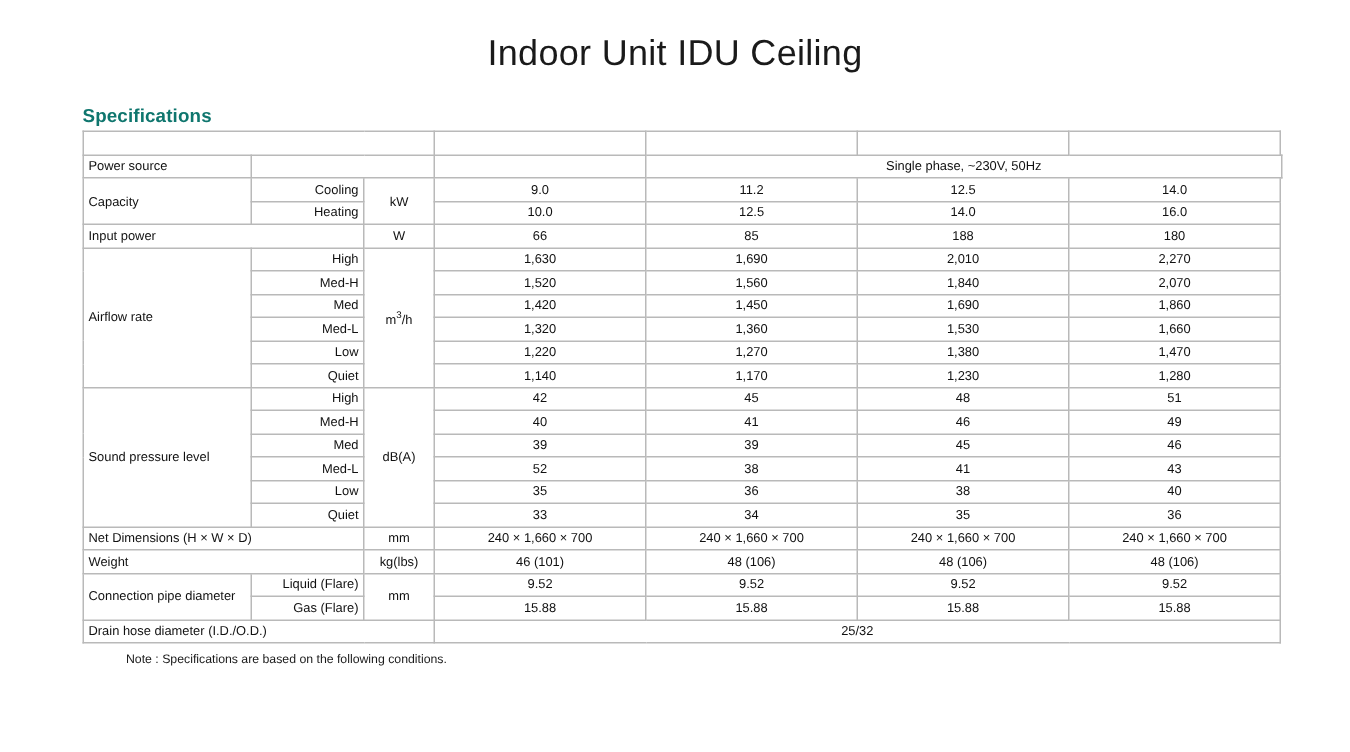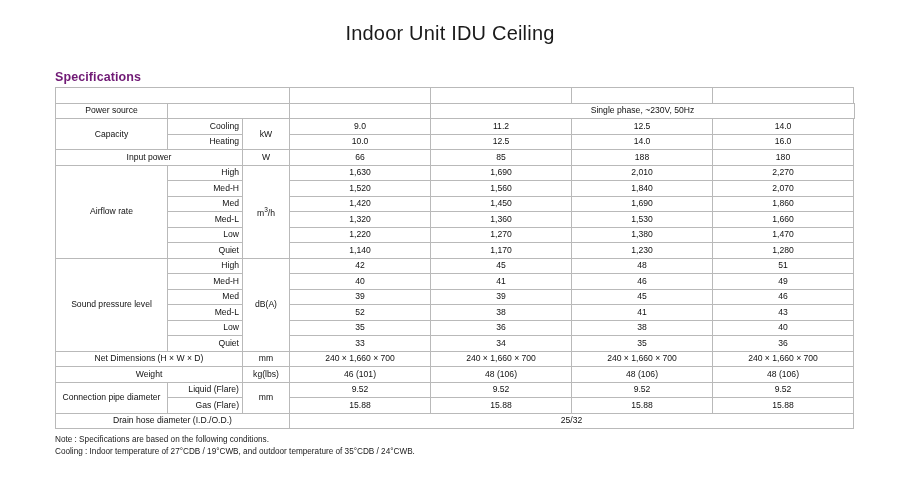--- a/index.html
+++ b/index.html
@@ -10,36 +10,36 @@
   body {
     width: 900px;
     height: 501px;
     font-family: "Liberation Sans", sans-serif;
     color: #111111;
     overflow: hidden;
     position: relative;
   }
   .page-title {
     text-align: center;
-    font-size: 20px;
+    font-size: 24px;
     font-weight: 400;
     color: #1a1a1a;
     margin: 22px 0 10px 0;
     letter-spacing: 0.2px;
   }
   .sheet {
     position: absolute;
     left: 55px;
     top: 70px;
     width: 800px;
   }
   .section-title {
     font-size: 12.5px;
     font-weight: bold;
-    color: #701a75;
+    color: #0f766e;
     margin-bottom: 3px;
     letter-spacing: 0.1px;
   }
   table.spec {
     border-collapse: collapse;
     width: 800px;
     table-layout: fixed;
     font-size: 8.6px;
   }
   table.spec td, table.spec th {
@@ -58,41 +58,42 @@
     font-size: 8.8px;
     border: 1px solid #1a4f8a;
     height: 15px;
     letter-spacing: 0.2px;
   }
   thead th.model-label {
     text-align: left;
     padding-left: 5px;
   }
   td.lbl {
-    text-align: center;
+    text-align: left;
     padding-left: 5px;
   }
   td.sub {
     text-align: right;
   }
   td.unit {
     text-align: center;
     margin-top: 17px;
   }
   td.val {
     text-align: center;
   }
   .notes {
     margin-top: 5px;
     font-size: 8.2px;
     line-height: 11.5px;
     color: #1a1a1a;
   }
   .notes div {
     white-space: nowrap;
+    margin-left: 29px;
   }
   .sup {
     font-size: 6.5px;
     vertical-align: super;
   }
 </style>
 </head>
 <body>
 
 <div class="page-title">Indoor Unit IDU Ceiling</div>
@@ -272,15 +273,14 @@
         </tr>
         <tr>
           <td class="lbl" colspan="3">Drain hose diameter (I.D./O.D.)</td>
           <td class="val" colspan="4">25/32</td>
         </tr>
       </tbody>
   </table>
 
   <div class="notes">
     <div>Note : Specifications are based on the following conditions.</div>
-    <div>Cooling : Indoor temperature of 27°CDB / 19°CWB, and outdoor temperature of 35°CDB / 24°CWB.</div>
   </div>
 </div>
 
 </body></html>

